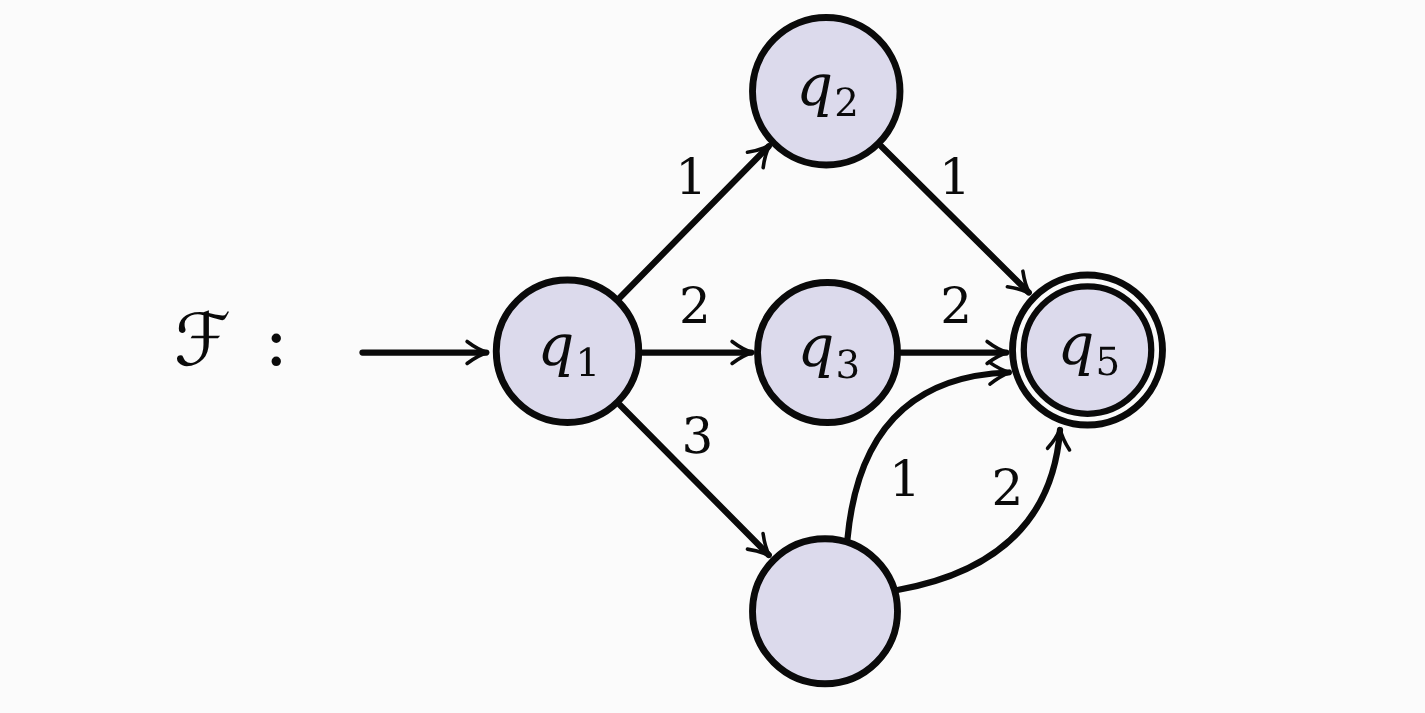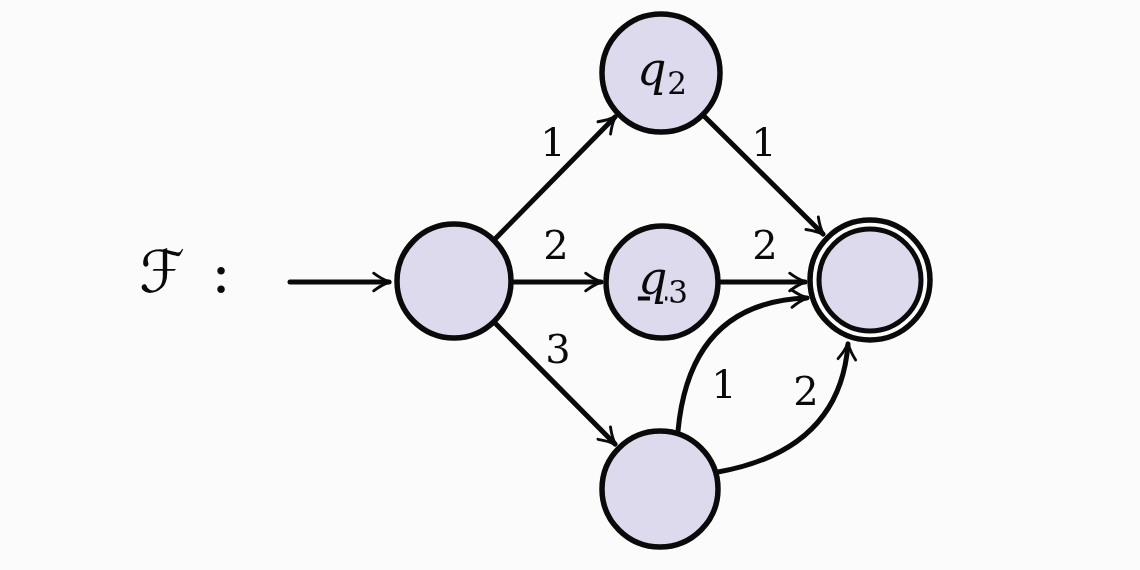--- a/index.html
+++ b/index.html
@@ -45,21 +45,21 @@
     margin-left: 1px;
   }
   .edge-label {
     font-size: 40px;
     font-style: normal;
   }
   
   #lbl-machine { left: 187px; top: 272px; }
   #lbl-q1 { left: 455px; top: 280px; }
   #lbl-q2 { left: 662px; top: 72px;  }
-  #lbl-q3 { left: 663px; top: 281px; text-decoration: underline; }
+  #lbl-q3 { left: 663px; top: 281px; }
   #lbl-q4 { left: 661px; top: 488px; }
   #lbl-q5 { left: 871px; top: 279px; }
   #lbl-e0 { left: 553px; top: 142px; }
   #lbl-e1 { left: 556px; top: 245px; }
   #lbl-e2 { left: 558px; top: 349px; }
   #lbl-e3 { left: 764px; top: 142px; }
   #lbl-e4 { left: 765px; top: 245px; }
   #lbl-e5 { left: 724px; top: 384px; }
   #lbl-e6 { left: 806px; top: 391px; }
 </style>
@@ -91,22 +91,24 @@
       <path d="M 496,324 L 615,444" marker-end="url(#arr)"></path>
       <path d="M 705,117 L 823,234" marker-end="url(#arr)"></path>
       <path d="M 721,282 L 805,282" marker-end="url(#arr)"></path>
       <path d="M 678,431 Q 690,302 807,298" marker-end="url(#arr)"></path>
       <path d="M 718,472 Q 840,450 848,344" marker-end="url(#arr)"></path>
     </g>
   </svg>
 
   <div class="lbl machine-label" id="lbl-machine">ℱ :</div>
 
+  <div class="lbl state-label" id="lbl-q1"><span>q</span><span class="sub">1</span></div>
   <div class="lbl state-label" id="lbl-q2"><span>q</span><span class="sub">2</span></div>
   <div class="lbl state-label" id="lbl-q3"><span>q</span><span class="sub">3</span></div>
+  <div class="lbl state-label" id="lbl-q5"><span>q</span><span class="sub">5</span></div>
 
   <div class="lbl edge-label" id="lbl-e0">1</div>
   <div class="lbl edge-label" id="lbl-e1">2</div>
   <div class="lbl edge-label" id="lbl-e2">3</div>
   <div class="lbl edge-label" id="lbl-e3">1</div>
   <div class="lbl edge-label" id="lbl-e4">2</div>
   <div class="lbl edge-label" id="lbl-e5">1</div>
   <div class="lbl edge-label" id="lbl-e6">2</div>
 
 </div>

